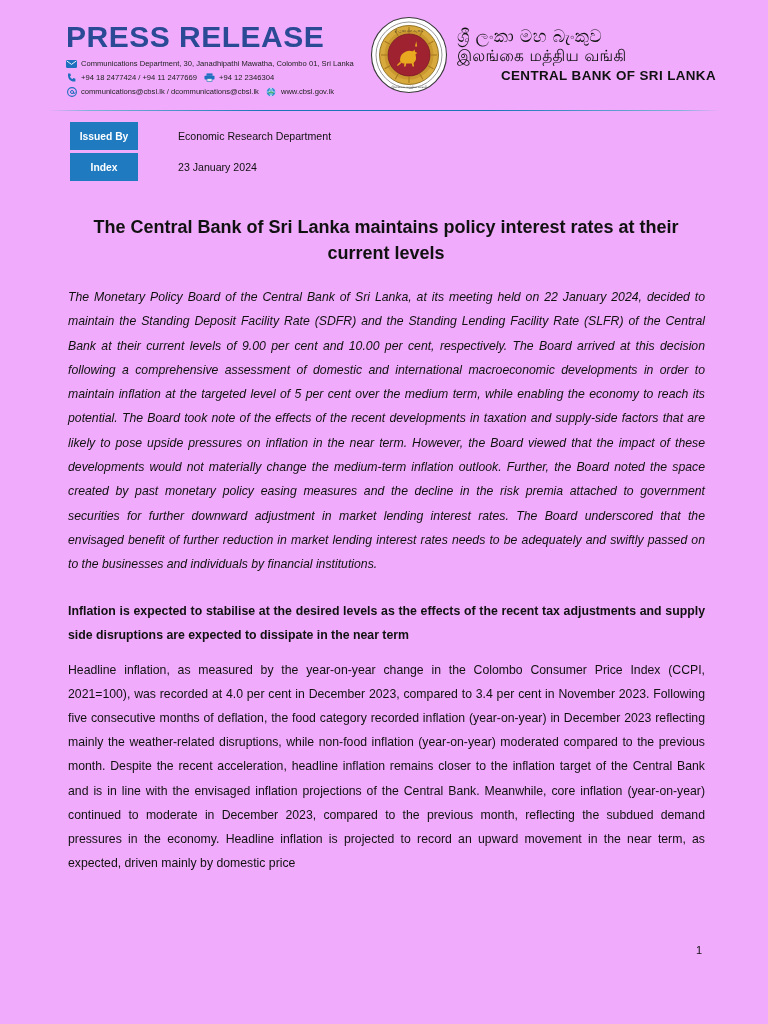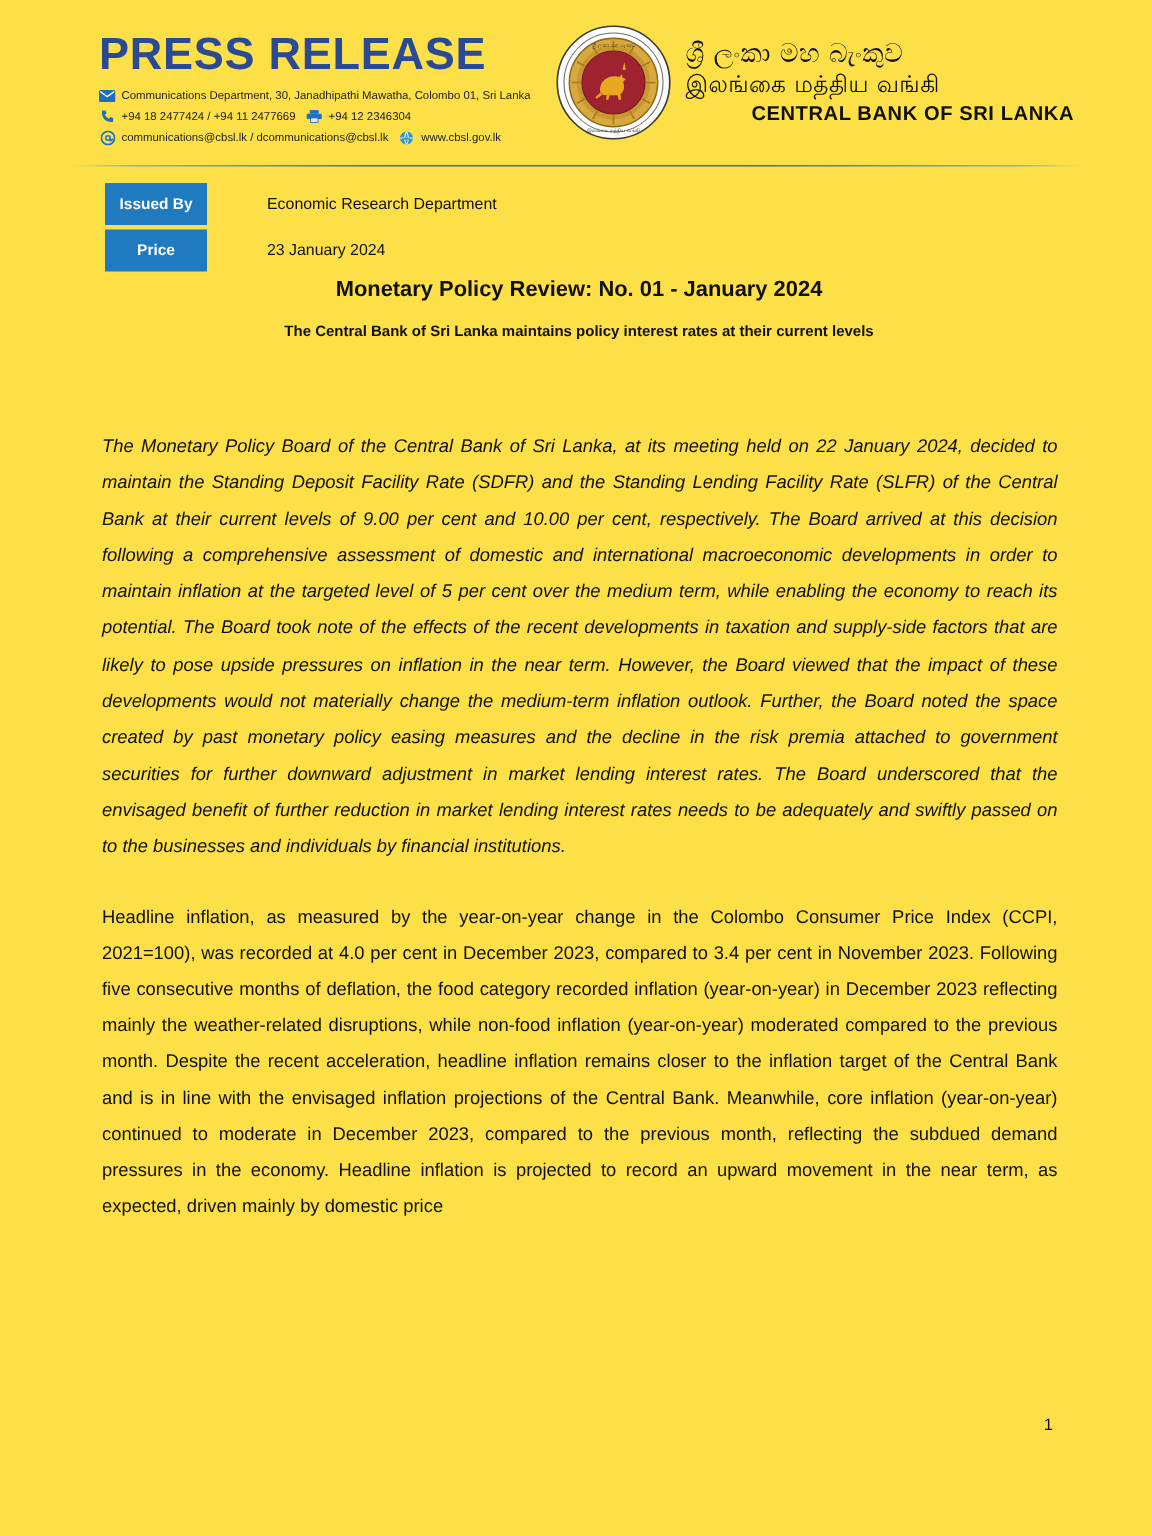--- a/index.html
+++ b/index.html
@@ -12,21 +12,21 @@
     height: 1024px;
     font-family: "Liberation Sans", sans-serif;
     color: #1a1a1a;
     overflow: hidden;
   }
 
   .page {
     position: relative;
     width: 768px;
     height: 1024px;
-    background: #fde047;
+    background: #f0abfc;
     box-sizing: border-box;
   }
 
   
   .header {
     position: absolute;
     left: 0;
     top: 0;
     width: 768px;
     height: 112px;
@@ -180,21 +180,21 @@
     font-weight: bold;
     color: #111;
     font-family: "Liberation Sans", sans-serif;
   }
   .doc-subtitle {
     position: absolute;
     left: 66px;
     top: 215px;
     width: 640px;
     text-align: center;
-    font-size: 10px;
+    font-size: 18px;
     font-weight: bold;
     color: #111;
     line-height: 1.42;
     font-family: "Liberation Sans", sans-serif;
   }
 
   
   .content {
     position: absolute;
     left: 68px;
@@ -343,28 +343,28 @@
 
     <div class="header-rule"></div>
   </div>
 
   <div class="meta-table">
     <div class="meta-row">
       <div class="meta-badge">Issued By</div>
       <div class="meta-value">Economic Research Department</div>
     </div>
     <div class="meta-row">
-      <div class="meta-badge">Price</div>
+      <div class="meta-badge">Index</div>
       <div class="meta-value">23 January 2024</div>
     </div>
   </div>
 
-  <div class="doc-title">Monetary Policy Review: No. 01 - January 2024</div>
   <div class="doc-subtitle">The Central Bank of Sri Lanka maintains policy interest rates at their current levels</div>
 
   <div class="content">
     <p class="lead">The Monetary Policy Board of the Central Bank of Sri Lanka, at its meeting held on 22 January 2024, decided to maintain the Standing Deposit Facility Rate (SDFR) and the Standing Lending Facility Rate (SLFR) of the Central Bank at their current levels of 9.00 per cent and 10.00 per cent, respectively. The Board arrived at this decision following a comprehensive assessment of domestic and international macroeconomic developments in order to maintain inflation at the targeted level of 5 per cent over the medium term, while enabling the economy to reach its potential. The Board took note of the effects of the recent developments in taxation and supply-side factors that are likely to pose upside pressures on inflation in the near term. However, the Board viewed that the impact of these developments would not materially change the medium-term inflation outlook. Further, the Board noted the space created by past monetary policy easing measures and the decline in the risk premia attached to government securities for further downward adjustment in market lending interest rates. The Board underscored that the envisaged benefit of further reduction in market lending interest rates needs to be adequately and swiftly passed on to the businesses and individuals by financial institutions.</p>
+    <h2 class="section-heading">Inflation is expected to stabilise at the desired levels as the effects of the recent tax adjustments and supply side disruptions are expected to dissipate in the near term</h2>
     <p class="body-text">Headline inflation, as measured by the year-on-year change in the Colombo Consumer Price Index (CCPI, 2021=100), was recorded at 4.0 per cent in December 2023, compared to 3.4 per cent in November 2023. Following five consecutive months of deflation, the food category recorded inflation (year-on-year) in December 2023 reflecting mainly the weather-related disruptions, while non-food inflation (year-on-year) moderated compared to the previous month. Despite the recent acceleration, headline inflation remains closer to the inflation target of the Central Bank and is in line with the envisaged inflation projections of the Central Bank. Meanwhile, core inflation (year-on-year) continued to moderate in December 2023, compared to the previous month, reflecting the subdued demand pressures in the economy. Headline inflation is projected to record an upward movement in the near term, as expected, driven mainly by domestic price</p>
   </div>
 
   <div class="page-number">1</div>
 
 </div>
 
 </body></html>

